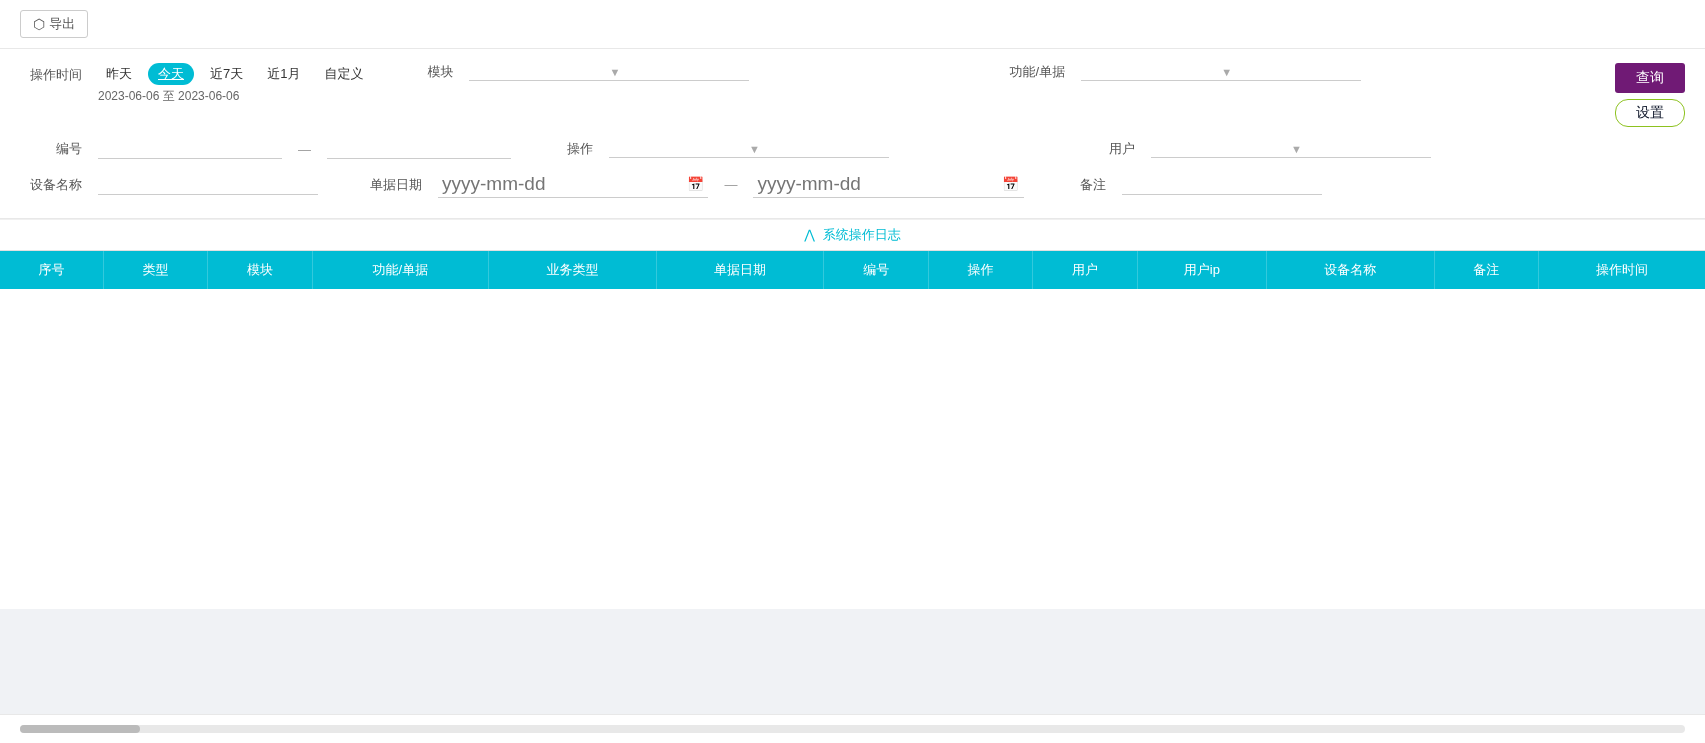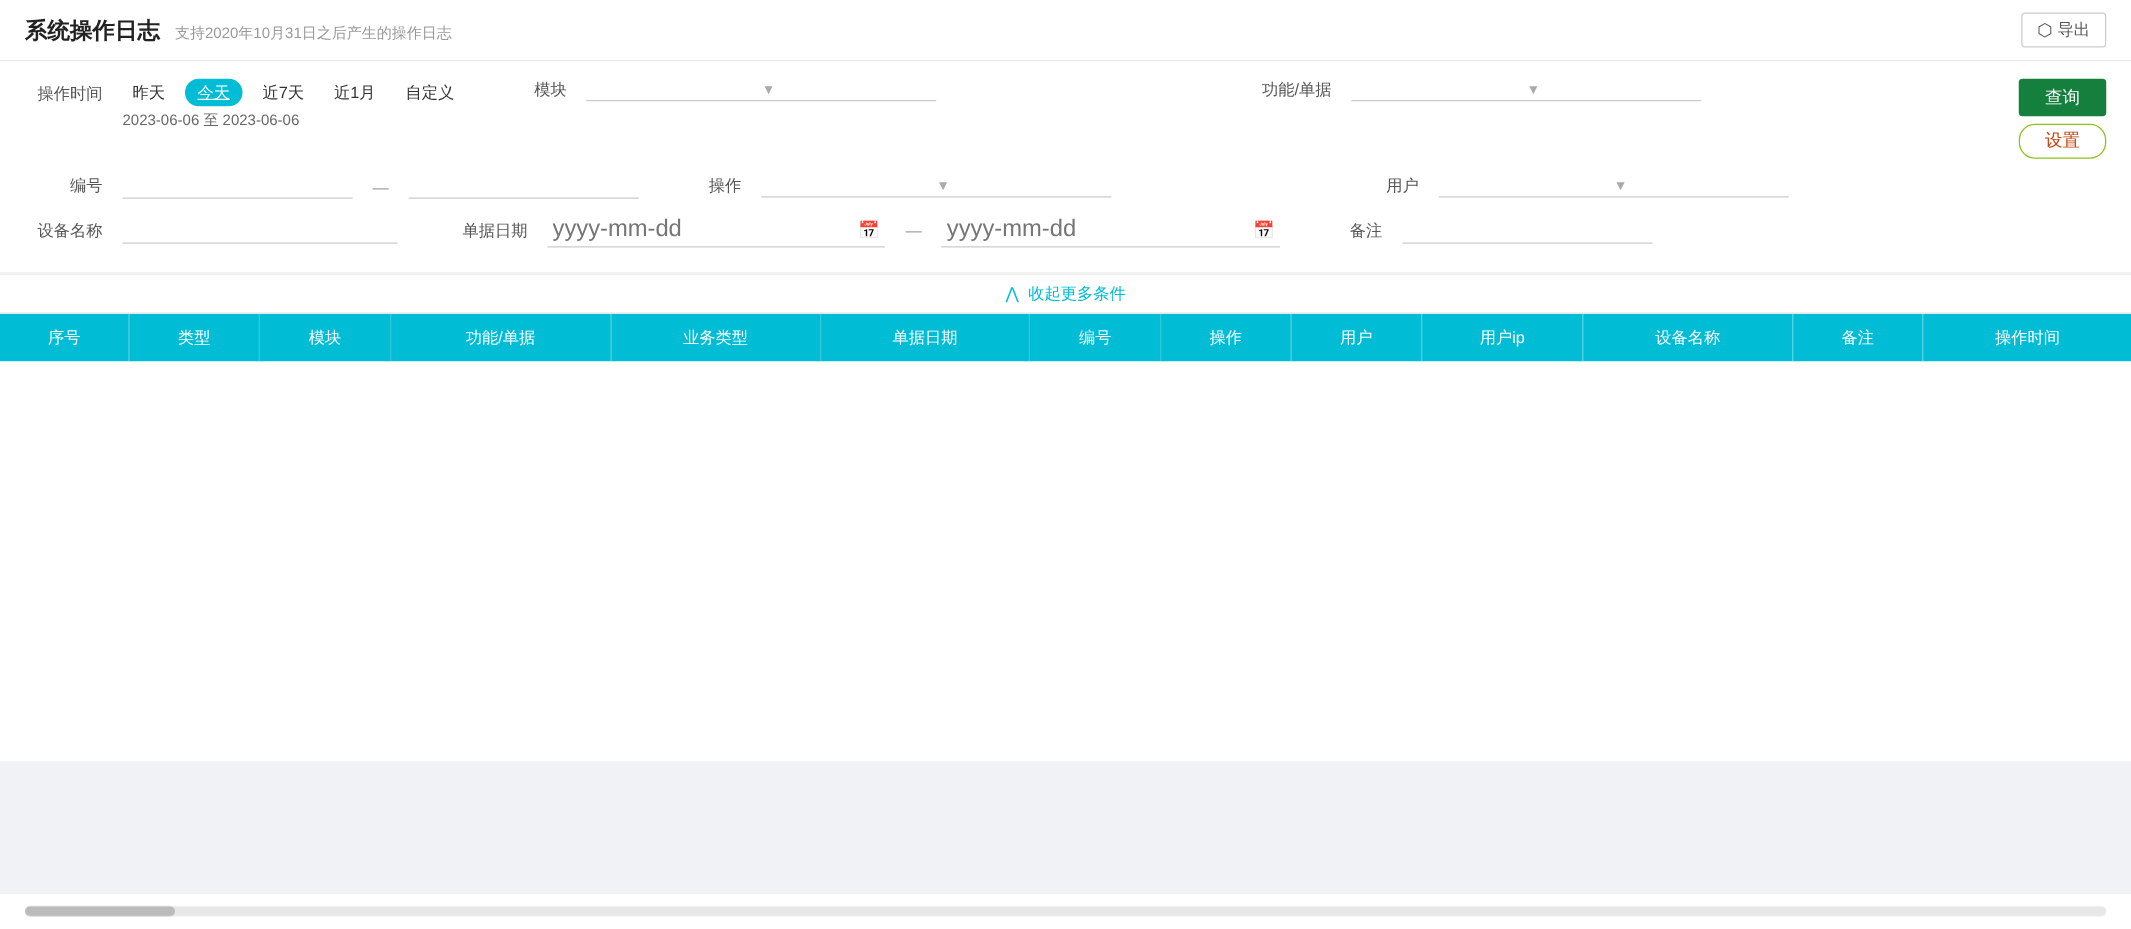--- a/index.html
+++ b/index.html
@@ -63,25 +63,25 @@
     }
     .date-input {
       border: none; outline: none; background: transparent;
       font-size: 19px; color: #7f1d1d; min-width: 100px;
     }
     .date-icon { color: #00bcd4; font-size: 14px; cursor: pointer; }
 
     
     .action-buttons { display: flex; flex-direction: column; gap: 6px; align-self: flex-start; }
     .query-btn {
-      background: #15803d; color: #fff; border: none; padding: 6px 20px;
+      background: #701a75; color: #fff; border: none; padding: 6px 20px;
       cursor: pointer; border-radius: 3px; font-size: 14px; min-width: 70px;
     }
     .settings-btn {
-      background: #fff; color: #c2410c; border: 1px solid #8dc21f;
+      background: #fff; color: #0f172a; border: 1px solid #8dc21f;
       padding: 4px 20px; cursor: pointer; border-radius: 13px; font-size: 14px; min-width: 70px;
     }
 
     
     .collapse-bar {
       text-align: center; padding: 6px; background: #fff;
       border-top: 1px solid #f0f0f0; border-bottom: 1px solid #e0e0e0;
       cursor: pointer; color: #00bcd4; font-size: 13px;
     }
 
@@ -126,24 +126,20 @@
     .page-info { color: #666; font-size: 13px; }
 
     .main-content { padding-bottom: 50px; }
   </style>
 </head>
 <body>
 
 <div class="main-content">
 
   <div class="page-header">
-    <div class="page-header-left">
-      <span class="page-title">系统操作日志</span>
-      <span class="page-subtitle">支持2020年10月31日之后产生的操作日志</span>
-    </div>
     <button class="export-btn">
       <span style="font-size:14px;">⬡</span>
       <span>导出</span>
     </button>
   </div>
 
   <div class="filter-area">
 
     <div class="filter-row">
       <div style="display:flex;align-items:flex-start;gap:20px;width:100%;">
@@ -241,21 +237,21 @@
           <input class="filter-input" type="text" style="min-width: 200px;">
         </div>
 
       </div>
     </div>
 
   </div>
 
   <div class="collapse-bar">
     <span style="margin-right:4px;">⋀</span>
-    <span>收起更多条件</span>
+    <span>系统操作日志</span>
   </div>
 
   <div class="table-wrap">
     <table>
       <thead>
         <tr>
         <th>序号</th>
             <th>类型</th>
             <th>模块</th>
             <th>功能/单据</th>

